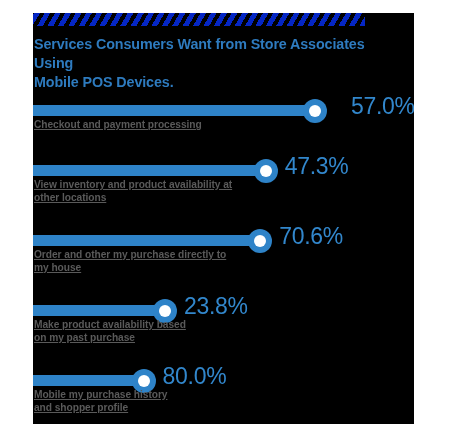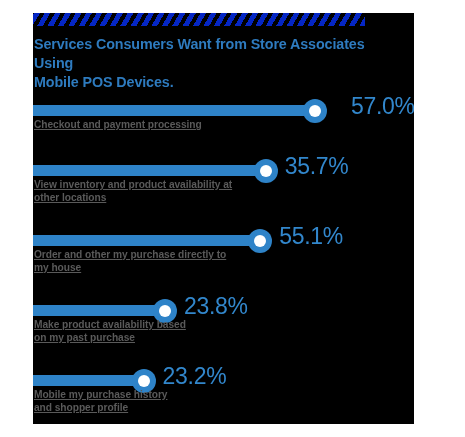--- a/index.html
+++ b/index.html
@@ -140,33 +140,33 @@
     <div class="row-label">Checkout and payment processing</div>
   </div>
 
   <div class="row" id="row-1" style="top: 152px;">
     <div class="bar-track" style="width: 239.811px;">
       <div class="bar-fill" style="width: 239.811px;"></div>
       <div class="marker" style="left: 220.811px;">
         <div class="marker-inner"></div>
       </div>
     </div>
-    <div class="pct" style="left: 251.811px;">35.7%</div>
+    <div class="pct" style="left: 251.811px;">47.3%</div>
     <div class="row-label">View inventory and product availability at
 other locations</div>
   </div>
 
   <div class="row" id="row-2" style="top: 222px;">
     <div class="bar-track" style="width: 234.234px;">
       <div class="bar-fill" style="width: 234.234px;"></div>
       <div class="marker" style="left: 215.234px;">
         <div class="marker-inner"></div>
       </div>
     </div>
-    <div class="pct" style="left: 246.234px;">55.1%</div>
+    <div class="pct" style="left: 246.234px;">70.6%</div>
     <div class="row-label">Order and other my purchase directly to
 my house</div>
   </div>
 
   <div class="row" id="row-3" style="top: 292px;">
     <div class="bar-track" style="width: 138.918px;">
       <div class="bar-fill" style="width: 138.918px;"></div>
       <div class="marker" style="left: 119.918px;">
         <div class="marker-inner"></div>
       </div>
@@ -176,18 +176,18 @@
 on my past purchase</div>
   </div>
 
   <div class="row" id="row-4" style="top: 362px;">
     <div class="bar-track" style="width: 117.624px;">
       <div class="bar-fill" style="width: 117.624px;"></div>
       <div class="marker" style="left: 98.624px;">
         <div class="marker-inner"></div>
       </div>
     </div>
-    <div class="pct" style="left: 129.624px;">23.2%</div>
+    <div class="pct" style="left: 129.624px;">80.0%</div>
     <div class="row-label">Mobile my purchase history
 and shopper profile</div>
   </div>
 
 </div>
 
 </body></html>

